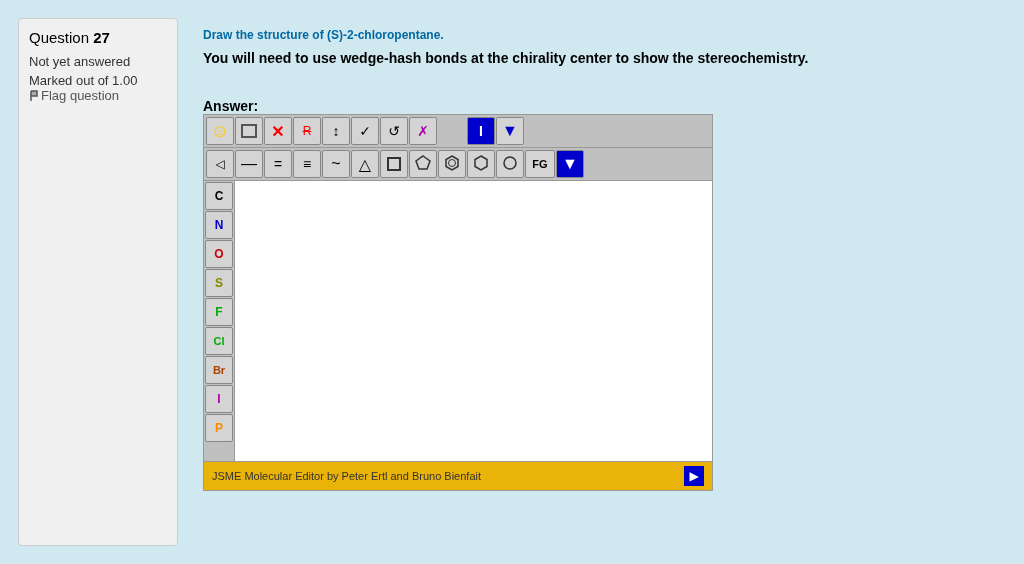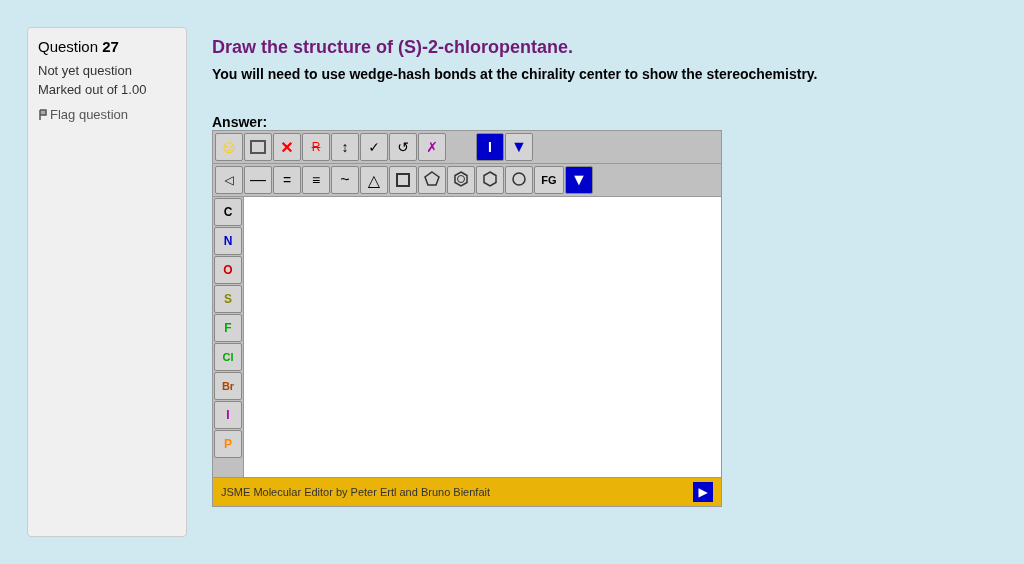--- a/index.html
+++ b/index.html
@@ -8,21 +8,21 @@
       font-family: Arial, sans-serif;
       font-size: 13px;
       width: 1024px;
       height: 564px;
       overflow: hidden;
     }
     .page-container {
       display: flex;
       width: 1024px;
       height: 564px;
-      padding: 27px;
+      padding: 18px;
       gap: 10px;
     }
     .sidebar {
       background-color: #f0f0f0;
       border: 1px solid #ccc;
       border-radius: 4px;
       width: 160px;
       min-width: 160px;
       padding: 10px;
     }
@@ -34,21 +34,20 @@
     .sidebar .question-title span {
       font-weight: normal;
     }
     .sidebar .status-text {
       color: #333;
       margin-bottom: 4px;
       font-size: 13px;
     }
     .sidebar .marked-text {
       color: #333;
-      margin-bottom: 10px;
       font-size: 13px;
     }
     .sidebar .flag-btn {
       display: flex;
       align-items: center;
       color: #555;
       font-size: 13px;
       cursor: pointer;
       background: none;
       border: none;
@@ -57,24 +56,24 @@
     .flag-icon {
       width: 12px;
       height: 12px;
       display: inline-block;
     }
     .main-content {
       flex: 1;
       padding: 10px 15px;
     }
     .question-heading {
-      font-size: 18px;
+      font-size: 12px;
       font-weight: bold;
       margin-bottom: 8px;
-      color: #701a75;
+      color: #0369a1;
     }
     .question-sub {
       font-size: 14px;
       font-weight: bold;
       margin-bottom: 32px;
       color: #000;
     }
     .answer-label {
       font-size: 14px;
       font-weight: bold;
@@ -198,21 +197,21 @@
 </head>
 <body>
 
 <div class="page-container">
 
   <div class="sidebar">
     <div class="question-title">
       <span>Question</span>
       <strong>27</strong>
     </div>
-    <div class="status-text">Not yet question</div>
+    <div class="status-text">Not yet answered</div>
     <div class="marked-text">Marked out of 1.00</div>
     <button class="flag-btn">
       <svg class="flag-icon" viewBox="0 0 12 12" fill="none" stroke="#555" stroke-width="1.5">
         <path d="M2 1 L2 11 M2 1 L8 1 L8 6 L2 6" fill="#aaa" stroke="#555"></path>
       </svg>
       <span>Flag question</span>
     </button>
   </div>
 
   <div class="main-content">

